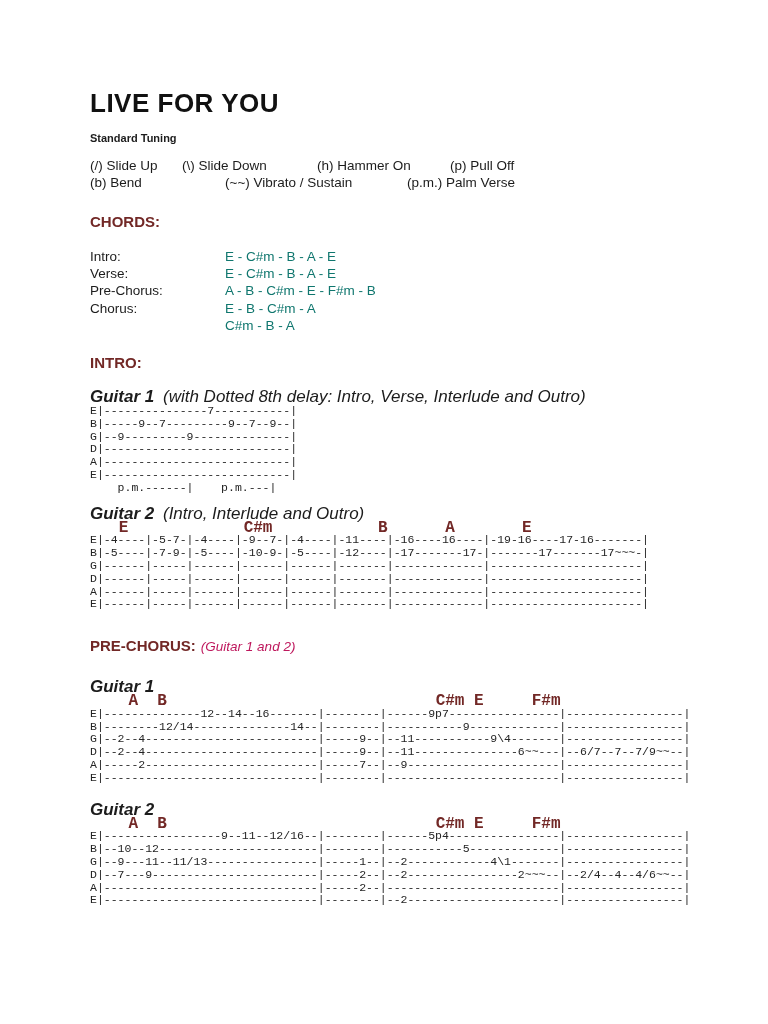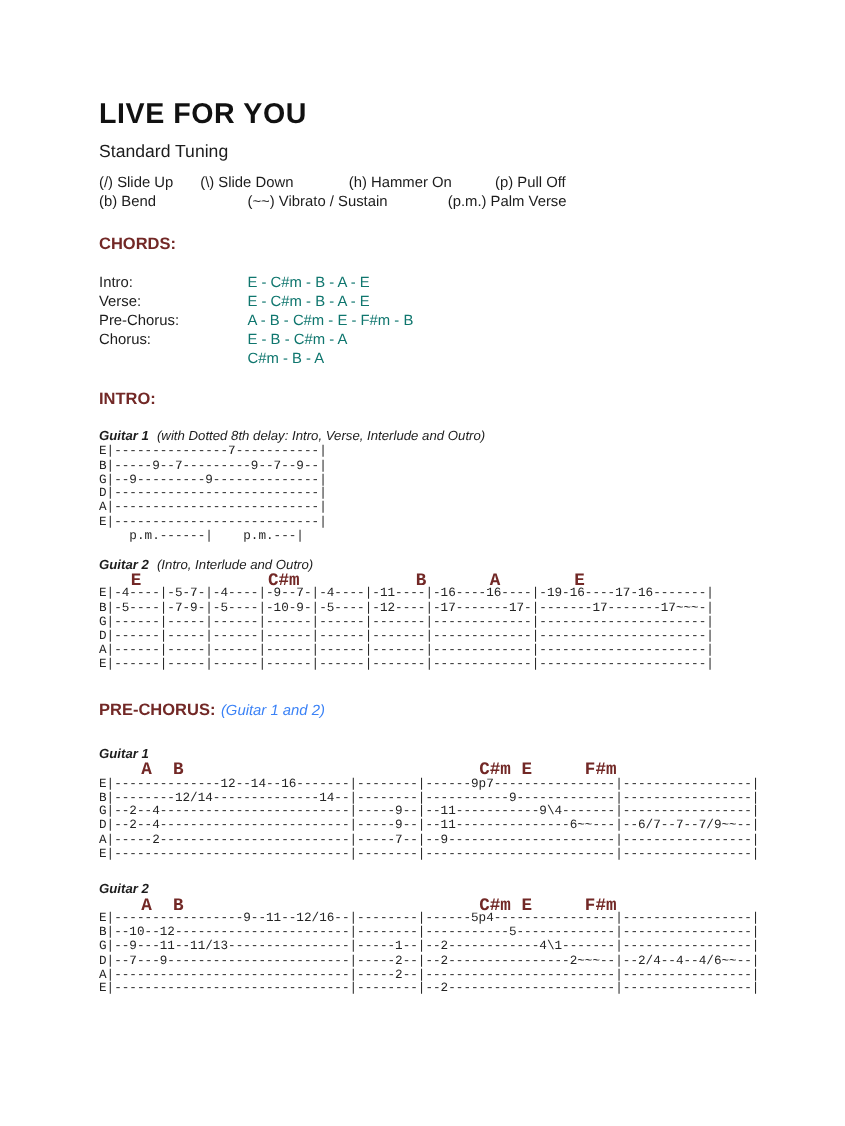--- a/index.html
+++ b/index.html
@@ -29,22 +29,23 @@
     letter-spacing: 0.5px;
     color: #111111;
   }
   .artist {
     margin-top: 2px;
     font-size: 13.5px;
     line-height: 17px;
   }
   .tuning {
     margin-top: 12px;
-    font-size: 16px;
+    font-size: 11px;
     line-height: 17px;
+    font-weight: bold;
   }
   .legend {
     margin-top: 11px;
     font-size: 13.5px;
   }
   .legend-row {
     position: relative;
     height: 16.5px;
     line-height: 16.5px;
     text-align: center;
@@ -72,21 +73,21 @@
     left: 0;
     color: #1c1c1c;
   }
   .chord-value {
     position: absolute;
     left: 135px;
     color: #0f766e;
   }
   .intro-heading { margin-top: 20px; }
   .guitar-line {
-    font-size: 12px;
+    font-size: 17px;
     line-height: 17px;
     font-style: italic;
   }
   .guitar-name { font-weight: bold; }
   .guitar-note { margin-left: 4px; }
   .g1name { margin-top: 16px; }
   pre.tab {
     margin: 0;
     font-family: "Liberation Mono", "DejaVu Sans Mono", monospace;
     font-size: 11.5px;
@@ -103,21 +104,21 @@
     color: #722826;
     white-space: pre;
   }
   .g1tab { margin-top: 10px; }
   .g2name { margin-top: 10px; }
   .g2chords { margin-top: 4px; }
   .pch { margin-top: 26px; }
   .pch .sub {
     font-weight: normal;
     font-style: italic;
-    color: #3b82f6;
+    color: #be185d;
     font-size: 13.5px;
     margin-left: 5px;
   }
   .pg1name { margin-top: 22px; }
   .pcchords { margin-top: 1px; }
   .pg2name { margin-top: 16px; }
 </style>
 </head>
 <body>
 

